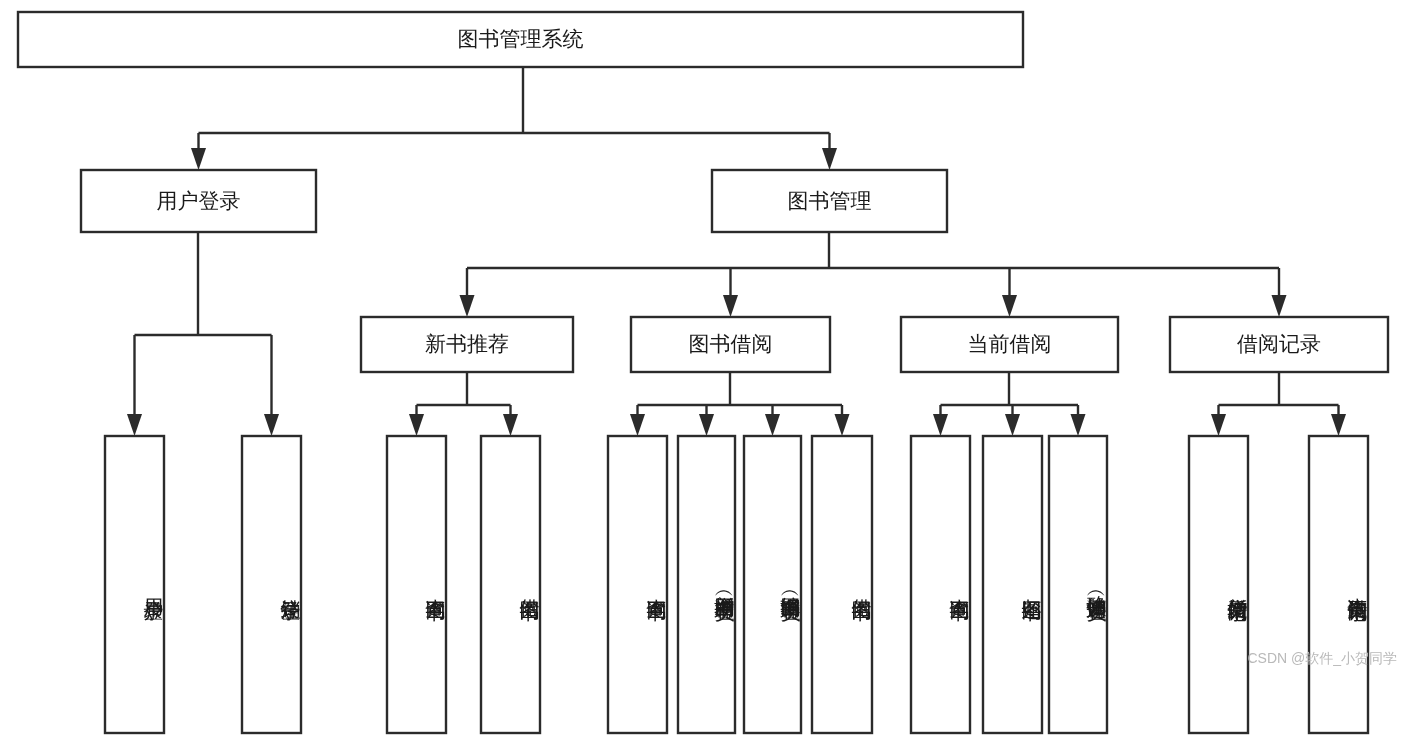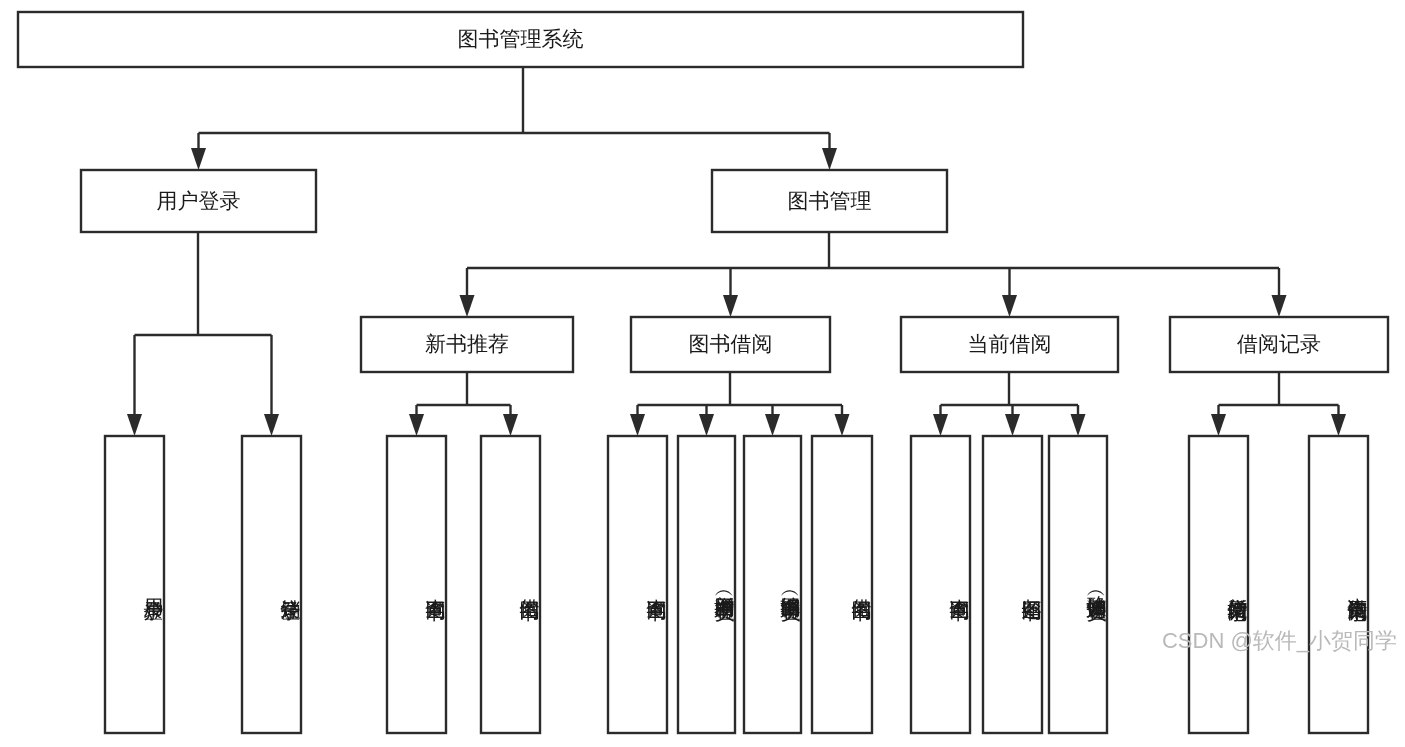--- a/index.html
+++ b/index.html
@@ -59,23 +59,23 @@
     color: #1a1a1a;
     writing-mode: vertical-rl;
     text-orientation: upright;
     letter-spacing: 1px;
     white-space: nowrap;
     pointer-events: none;
   }
   .watermark {
     position: absolute;
     right: 8px;
-    bottom: 16px;
+    bottom: 4px;
     font-family: "Liberation Sans", "DejaVu Sans", sans-serif;
-    font-size: 22px;
+    font-size: 14px;
     color: #b9b9b9;
     white-space: nowrap;
     user-select: none;
   }
 </style>
 </head>
 <body>
 
 <div id="diagram-root">
   <svg id="tree-svg" viewBox="0 0 1405 747" xmlns="http://www.w3.org/2000/svg">

